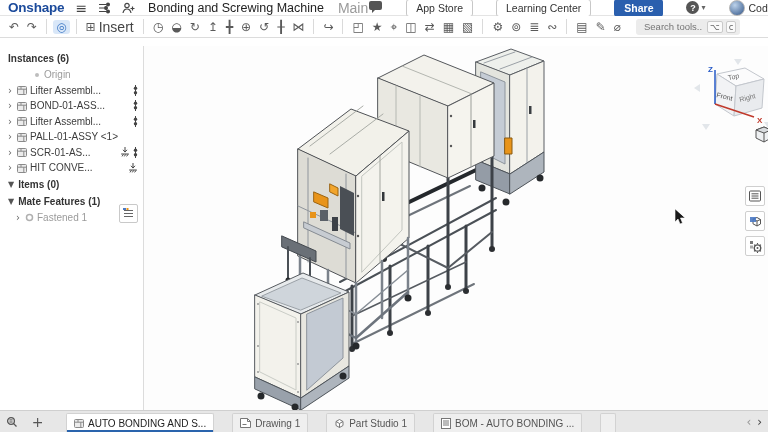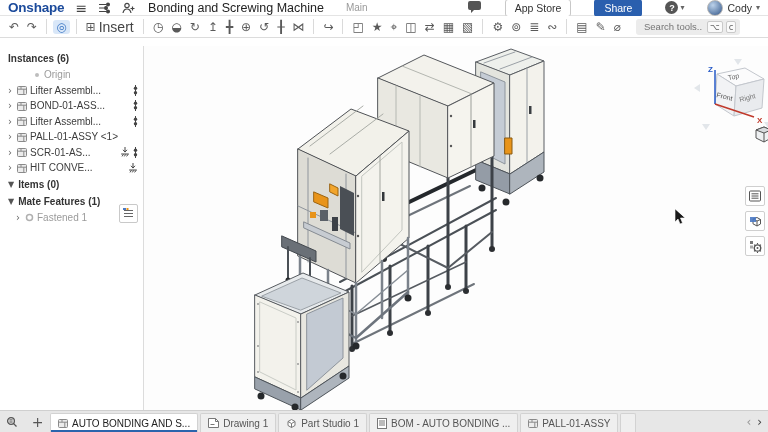--- a/index.html
+++ b/index.html
@@ -7,24 +7,24 @@
        font-family:"Liberation Sans",sans-serif;font-size:11px;color:#333}
   svg text{font-family:"Liberation Sans",sans-serif}
   .glyph{font-family:"DejaVu Sans",sans-serif}
 
   
   .hdr{height:16px;display:flex;align-items:center;padding:0 8px;box-sizing:border-box;
        border-bottom:1px solid #e4e4e4;background:#fff;position:relative;z-index:5}
   .logo{font-size:13.5px;font-weight:bold;color:#1b4a9b;letter-spacing:-.2px}
   .hicon{margin-left:11px;color:#444;font-size:14px;line-height:1;cursor:pointer;display:flex;align-items:center}
   .doc-title{margin-left:13px;font-size:12.5px;font-weight:normal;color:#222;white-space:nowrap}
-  .workspace{margin-left:22px;font-size:10px;color:#9a9a9a}
+  .workspace{margin-left:14px;font-size:14px;color:#9a9a9a}
   .hdr-right{margin-left:auto;display:flex;align-items:center;gap:23px}
   .btn{border:1px solid #c8c8c8;border-radius:3px;background:#fff;padding:2px 9px;font-size:10.5px;color:#333;cursor:pointer;white-space:nowrap}
-  .btn.primary{background:#2a5fae;border-color:#2a5fae;color:#fff;font-weight:normal}
+  .btn.primary{background:#2a5fae;border-color:#2a5fae;color:#fff;font-weight:bold}
   .help{display:flex;align-items:center;gap:2px;cursor:pointer}
   .help .q{width:13px;height:13px;border-radius:50%;background:#555;color:#fff;font-size:9px;font-weight:bold;
            display:flex;align-items:center;justify-content:center}
   .caret{font-size:8px;color:#666}
   .avatar{width:14px;height:14px;border-radius:50%;background:radial-gradient(circle at 35% 30%,#bcd2ea,#5b7ba6 70%,#39517a);border:1px solid #b5b5b5}
   .user{display:flex;align-items:center;gap:4px;cursor:pointer;font-size:10.5px}
 
   
   .tbar{height:22px;display:flex;align-items:center;padding:0 6px;border-bottom:1px solid #dcdcdc;
         background:#fff;position:relative;z-index:5;box-sizing:border-box}
@@ -62,21 +62,21 @@
   .machine-svg{position:absolute;inset:0}
   .viewcube{position:absolute;left:546px;top:12px;width:96px;height:96px}
   .side-tools{position:absolute;right:3px;top:140px;display:flex;flex-direction:column;gap:5px}
   .side-tools .st{width:18px;height:18px;background:#fff;border:1px solid #cfcfcf;border-radius:2px;
                   display:flex;align-items:center;justify-content:center;cursor:pointer}
 
   
   .tabbar{position:absolute;left:0;right:0;bottom:0;height:22px;background:#e7e7e7;border-top:1px solid #cfcfcf;
           display:flex;align-items:stretch;box-sizing:border-box;font-size:10px;z-index:5}
   .tbtool{width:25px;display:flex;align-items:center;justify-content:center;color:#555;cursor:pointer;flex:none}
-  .tab{display:flex;align-items:center;gap:4px;padding:0 7px;margin:2px 2px 0 0;background:#efefef;
+  .tab{display:flex;align-items:center;gap:4px;padding:0 7px;margin:2px 2px 0 16px;background:#efefef;
        border:1px solid #d2d2d2;border-bottom:none;border-radius:2px 2px 0 0;color:#555;cursor:pointer;
        white-space:nowrap;overflow:hidden;flex:none;box-sizing:border-box}
   .tab.active{background:#fff;color:#222;box-shadow:inset 0 -2px 0 #2a64ad}
   .tab .ticon{display:flex;flex:none}
   .tabnav{margin-left:auto;display:flex;align-items:center;gap:6px;padding:0 6px;color:#444;
           font-family:"DejaVu Sans",sans-serif;font-size:12px}
   .tabnav span{cursor:pointer}
 </style>
 </head>
 <body>
@@ -103,20 +103,21 @@
   </span>
   <span class="doc-title">Bonding and Screwing Machine</span>
   <span class="workspace">Main</span>
   <div class="hdr-right">
     <span class="hicon" style="margin-left:0">
       <svg width="15" height="13" viewBox="0 0 15 13">
           <path d="M1 2a2 2 0 0 1 2-2h9a2 2 0 0 1 2 2v5a2 2 0 0 1-2 2H7l-3 3v-3H3a2 2 0 0 1-2-2z" fill="#555"></path>
         </svg>
     </span>
     <button class="btn">App Store</button>
+    <button class="btn">Learning Center</button>
     <button class="btn primary">Share</button>
     <span class="help">
       <span class="q">?</span>
       <span class="caret glyph">▾</span>
     </span>
     <span class="user">
       <span class="avatar"></span>
       <span>Cody</span>
       <span class="caret glyph">▾</span>
     </span>
@@ -588,28 +589,19 @@
       </div>
       <div class="tab">
         <span class="ticon">
           <svg width="10" height="11" viewBox="0 0 10 11">
             <rect x="0.5" y="0.5" width="9" height="10" fill="#fff" stroke="#777"></rect>
             <path d="M2 3h6M2 5h6M2 7h6" stroke="#777"></path>
           </svg>
         </span>
         <span>BOM - AUTO BONDING ...</span>
       </div>
-      <div class="tab">
-        <span class="ticon">
-          <svg width="10" height="10" viewBox="0 0 10 10">
-            <rect x="0.5" y="1.5" width="9" height="8" rx="1" fill="#ececec" stroke="#8a8a8a"></rect>
-            <path d="M0.5 4.2h9M4 1.5V4.2M6.8 4.2V9.5" stroke="#8a8a8a" fill="none"></path>
-          </svg>
-        </span>
-        <span>PALL-01-ASSY</span>
-      </div>
       <div class="tab"></div>
     </div>
   <div class="tabnav">
     <span style="color:#999">‹</span>
     <span>›</span>
   </div>
 </div>
 
 </body></html>

